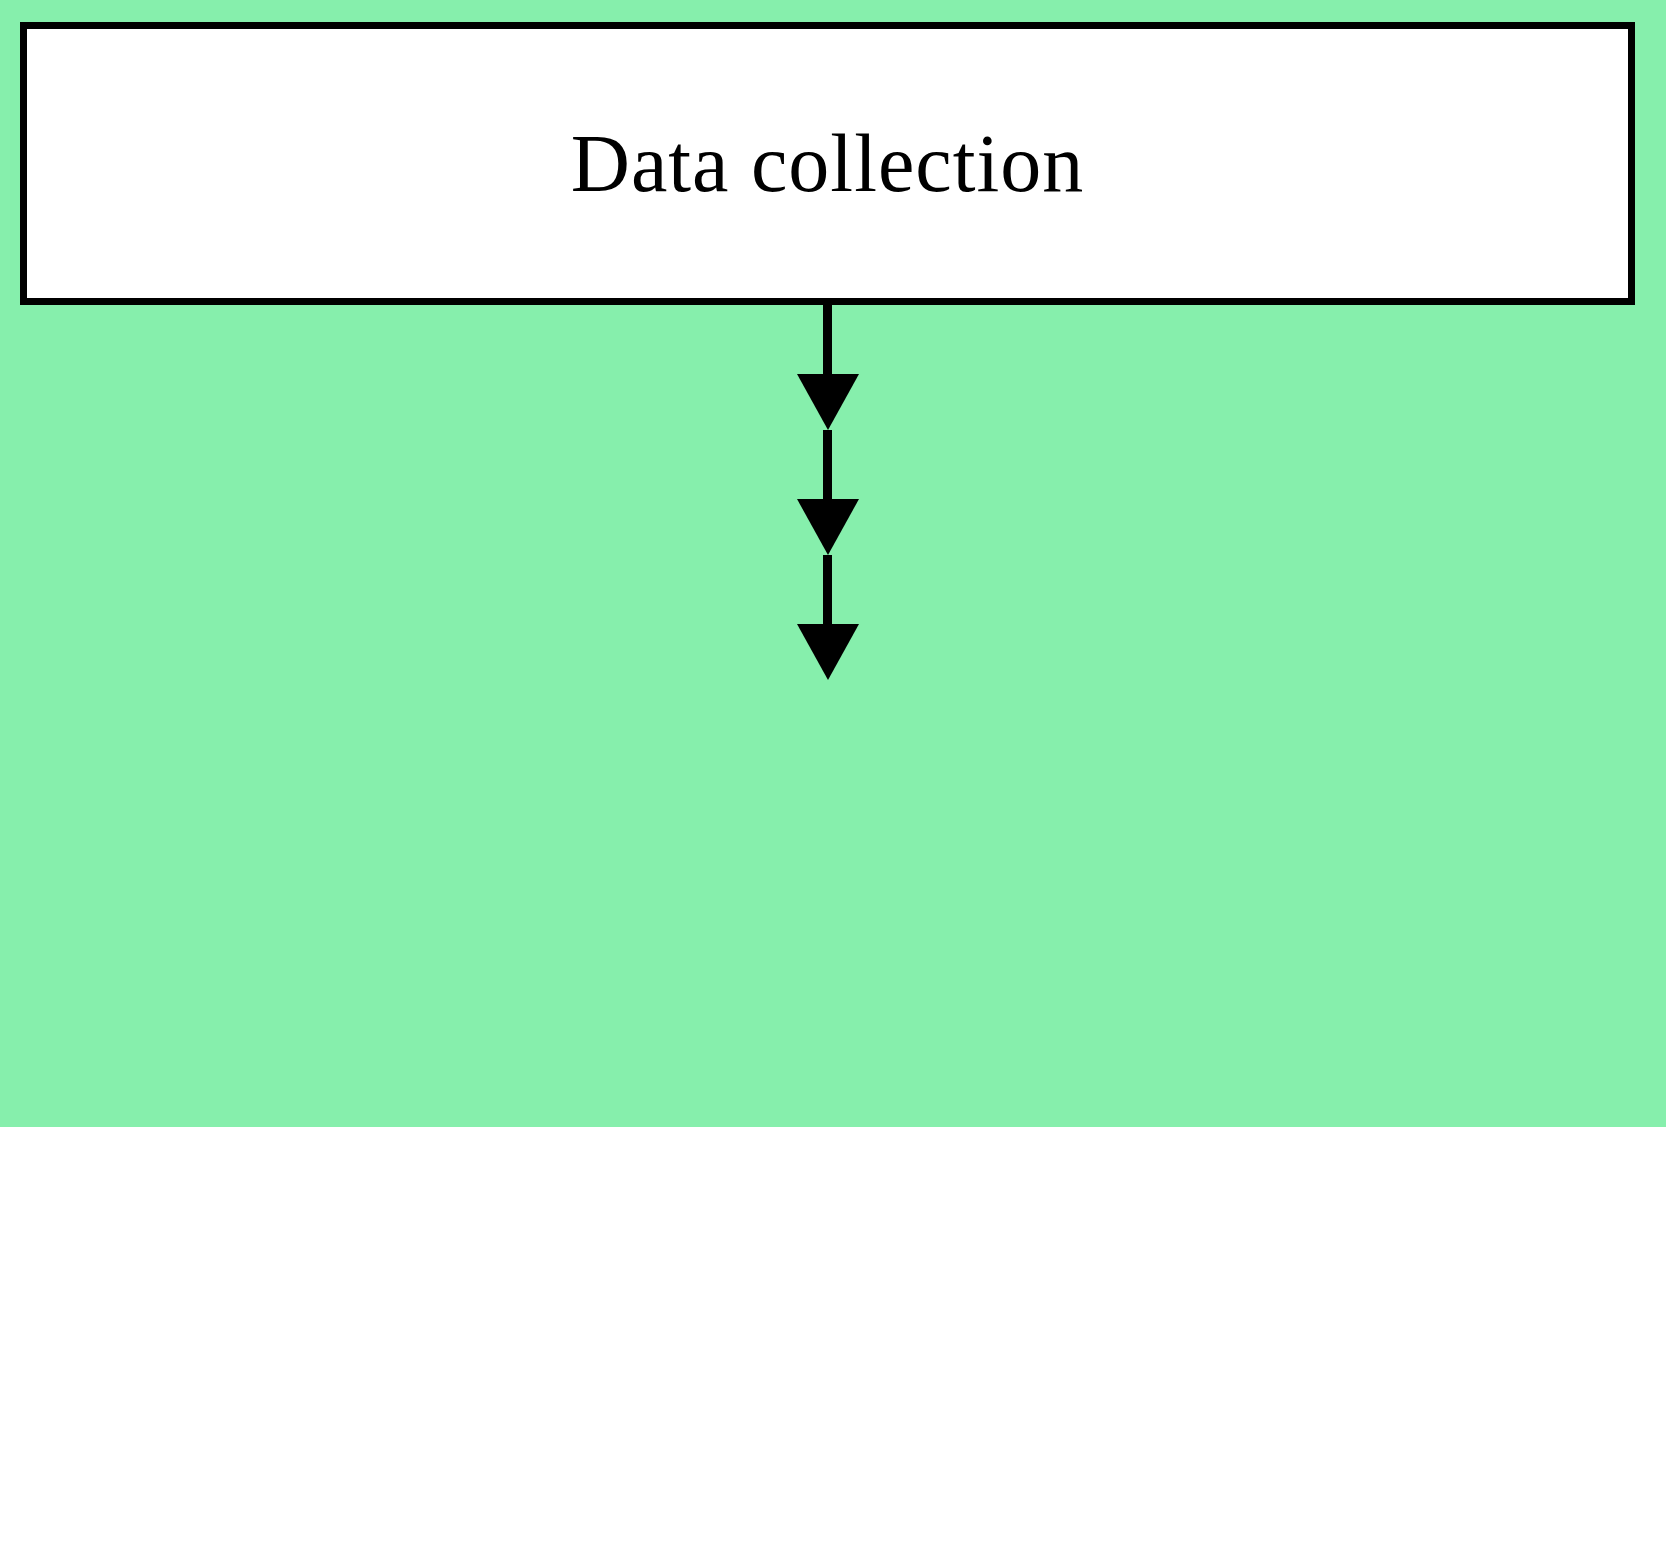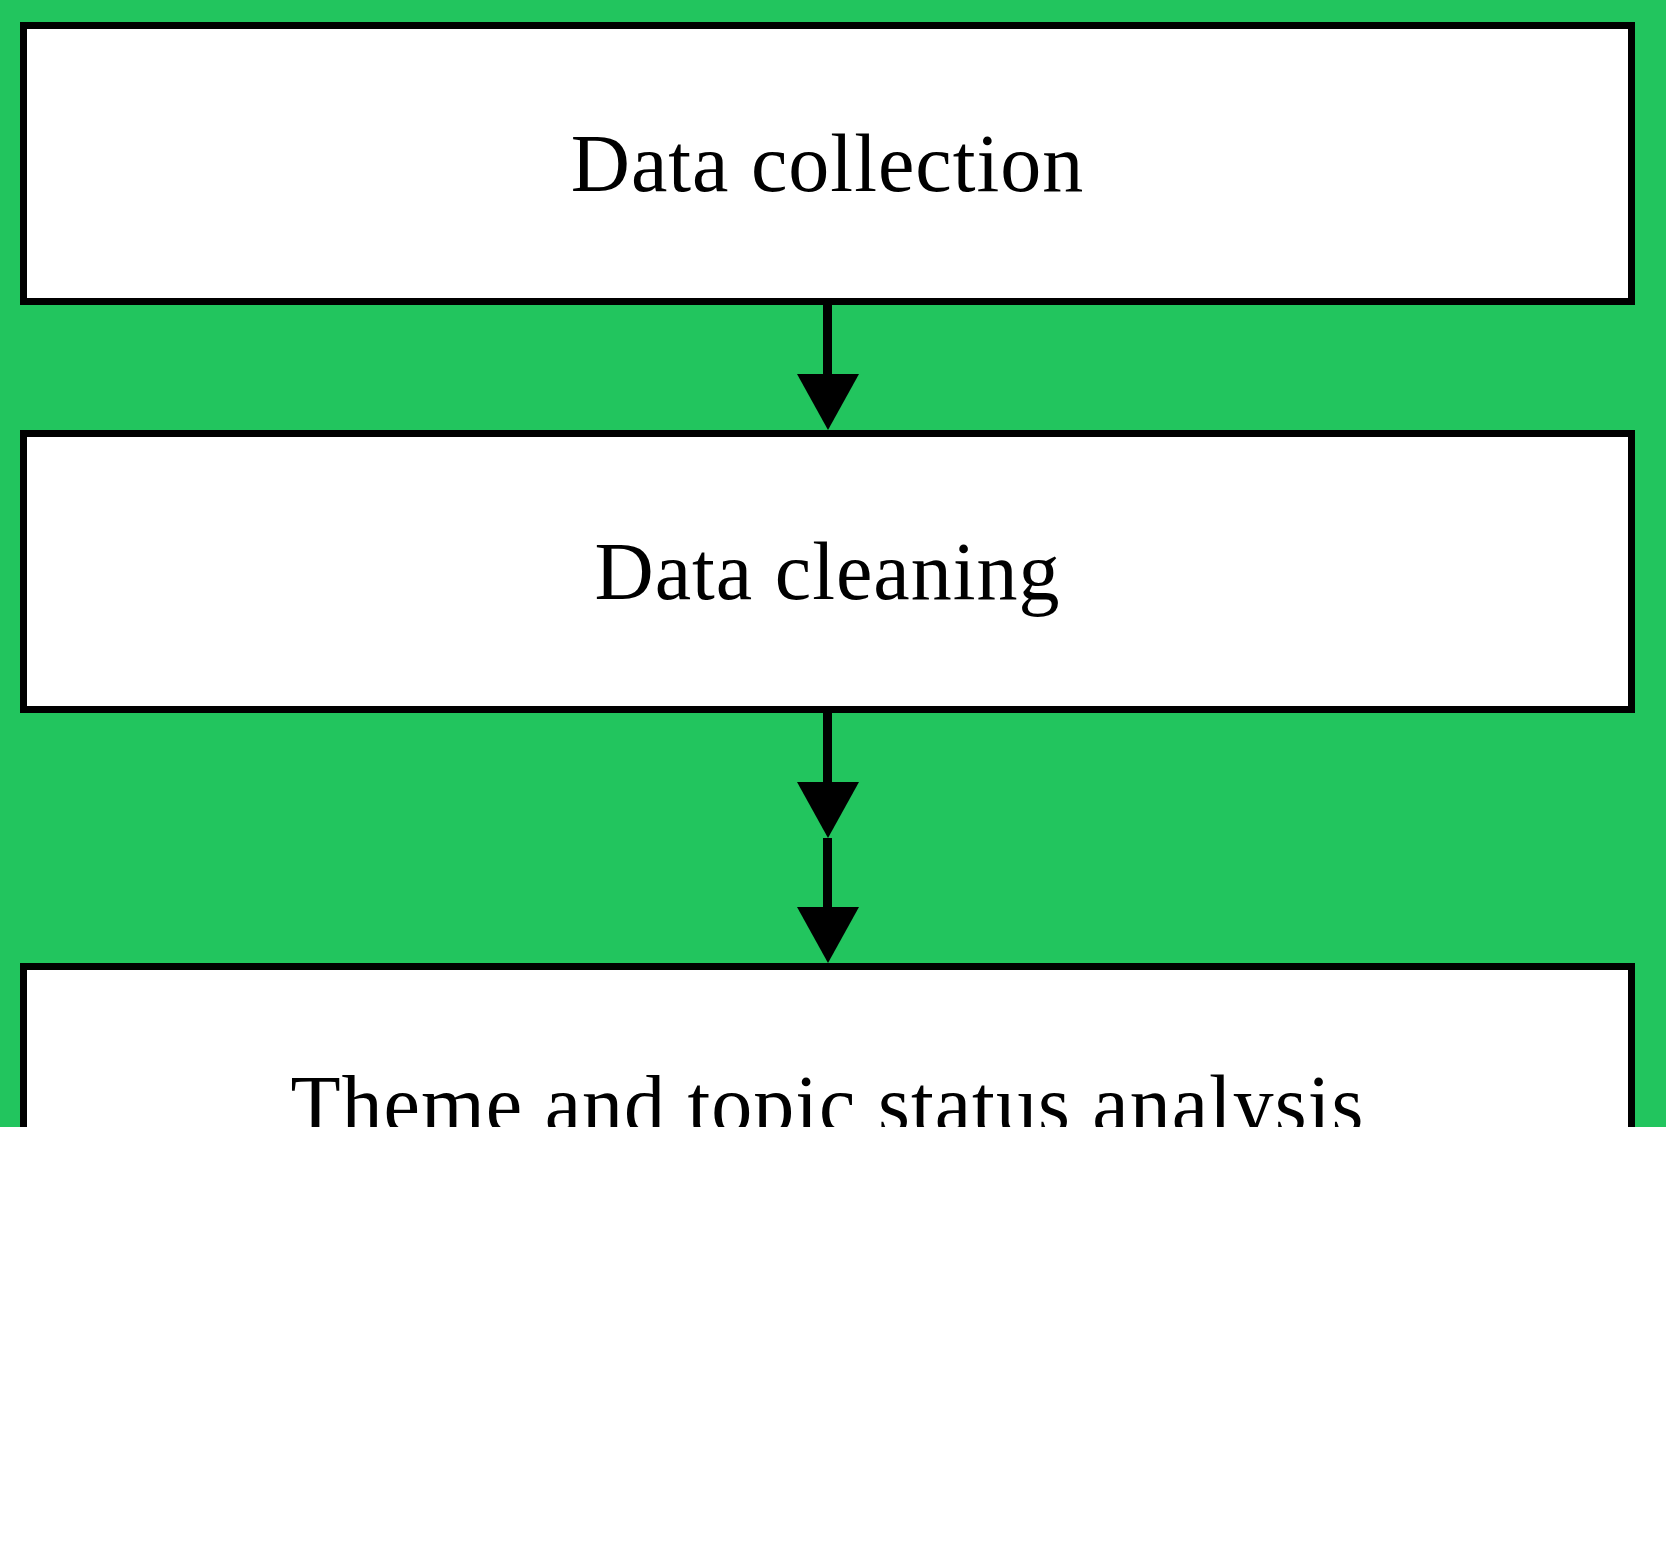--- a/index.html
+++ b/index.html
@@ -4,21 +4,21 @@
 <style>
   html, body {
     margin: 0;
     padding: 0;
     background: #ffffff;
   }
   #canvas {
     position: relative;
     width: 1666px;
     height: 1127px;
-    background: #22c55e;
+    background: #86efac;
     font-family: "Liberation Serif", "DejaVu Serif", serif;
     box-sizing: border-box;
     padding-top: 22px;
   }
   .flow {
     width: 1615px;
     margin-left: 20px;
     display: flex;
     flex-direction: column;
     align-items: stretch;
@@ -67,33 +67,27 @@
 
     <div class="step-box">
       <span class="step-label">Data collection</span>
     </div>
 
     <div class="arrow">
       <div class="arrow-stem"></div>
       <div class="arrow-head"></div>
     </div>
 
-    <div class="step-box">
-      <span class="step-label">Data cleaning</span>
-    </div>
 
     <div class="arrow">
       <div class="arrow-stem"></div>
       <div class="arrow-head"></div>
     </div>
 
 
     <div class="arrow">
       <div class="arrow-stem"></div>
       <div class="arrow-head"></div>
     </div>
 
-    <div class="step-box">
-      <span class="step-label">Theme and topic status analysis</span>
-    </div>
 
   </div>
 </div>
 
 </body></html>

